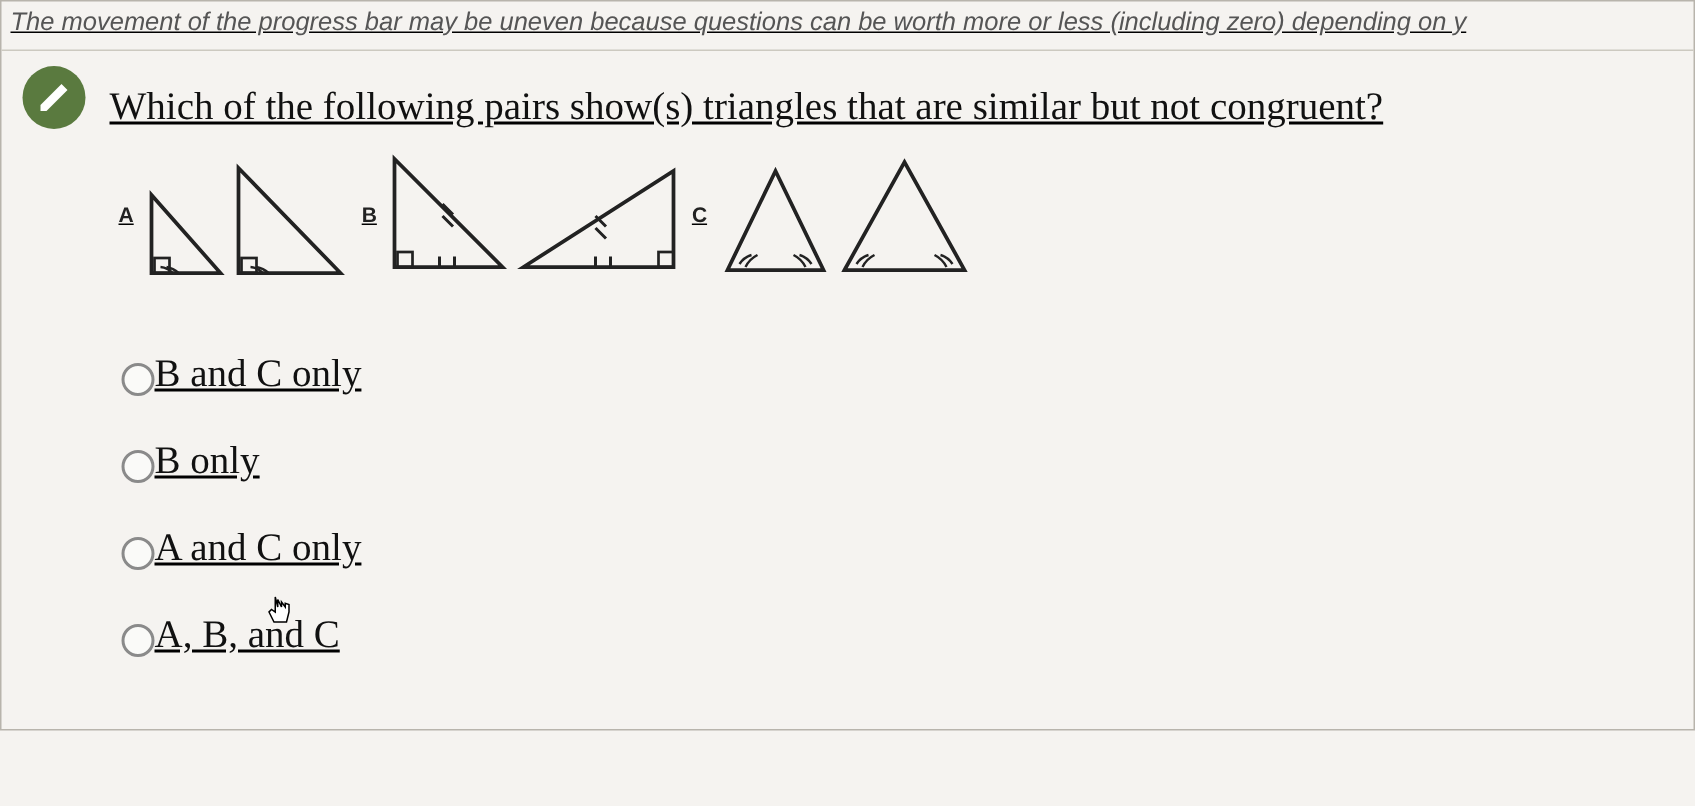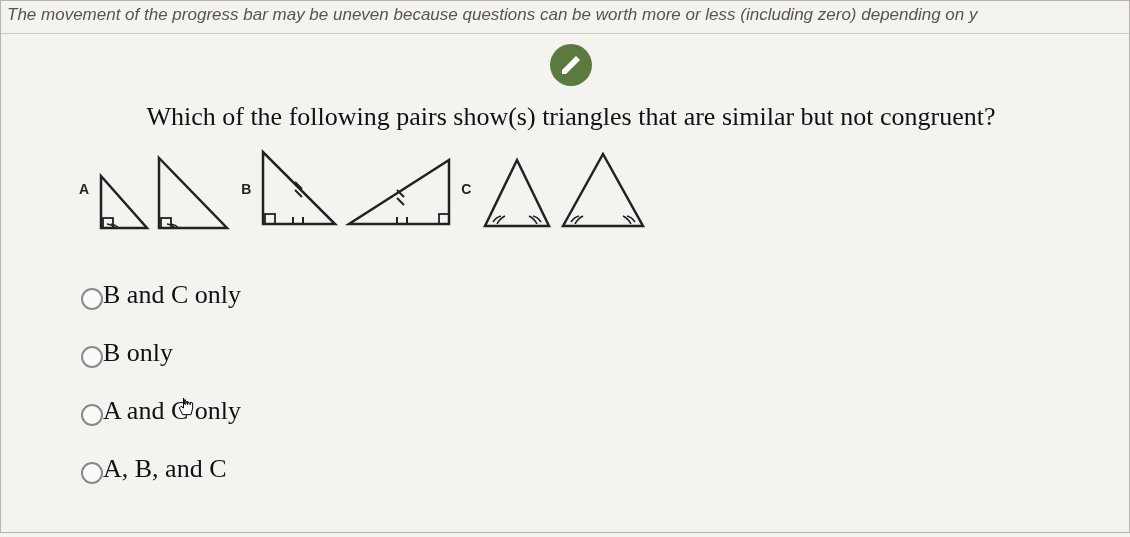--- a/index.html
+++ b/index.html
@@ -7,35 +7,35 @@
       width: 1130px;
       height: 537px;
       background: #f5f3f0;
       font-family: Georgia, 'Times New Roman', serif;
       position: relative;
       overflow: hidden;
     }
     .container {
       padding: 0;
       border: 1px solid #b8b4ac;
+      text-decoration: underline;
     }
     .top-text {
       font-style: italic;
       color: #555;
       font-size: 17px;
       padding: 4px 6px 8px 6px;
       font-family: Arial, sans-serif;
       border-bottom: 1px solid #ccc9c0;
     }
     .question-row {
       display: flex;
-      align-items: center;
+      align-items: flex-end;
       gap: 16px;
-      padding: 10px 18px 8px 30px;
-      flex-direction: column;
+      padding: 10px 18px 8px 14px;
     }
     .pencil-badge {
       width: 42px;
       height: 42px;
       border-radius: 50%;
       background: #5a7a3f;
       display: flex;
       align-items: center;
       justify-content: center;
       flex-shrink: 0;

